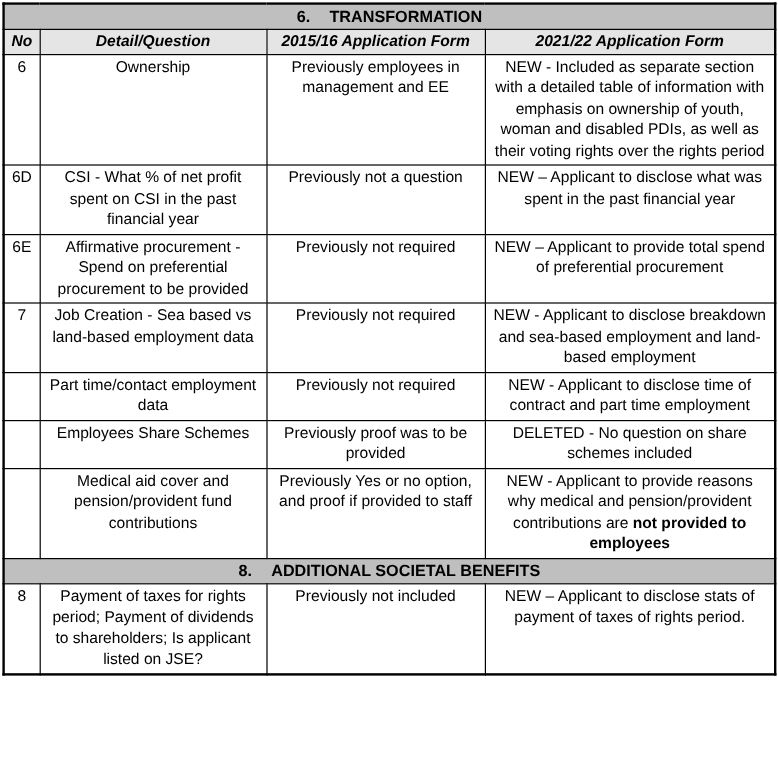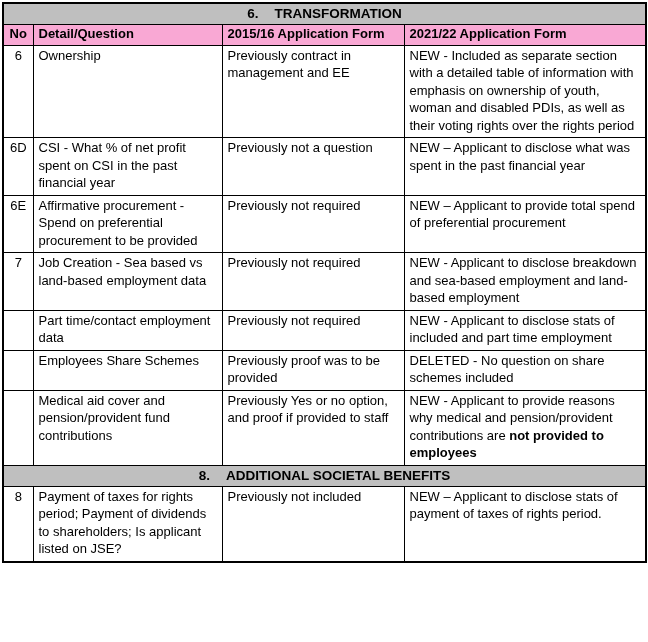--- a/index.html
+++ b/index.html
@@ -19,38 +19,40 @@
     border: 2px solid #000000;
   }
   .doc-table td {
     border: 1px solid #000000;
     vertical-align: top;
     padding: 1px 5px 3px 5px;
     font-size: 13px;
     line-height: 17.5px;
     overflow: hidden;
     word-wrap: break-word;
+    text-align: center;
   }
   tr.section-row td {
     background: #bfbfbf;
     text-align: center;
     font-weight: bold;
     padding: 2px 0;
     font-size: 13.5px;
     line-height: 16px;
     margin-left: 27px;
   }
   tr.section-row .sec-num {
     margin-right: 16px;
   }
   tr.header-row td {
-    background: #f9a8d4;
+    background: #e5e5e5;
     font-weight: bold;
     padding: 1px 5px 2px 5px;
     line-height: 16.5px;
+    font-style: italic;
   }
   td.cell-no, tr.header-row td.col-no {
     text-align: center;
     padding-left: 2px;
     padding-right: 2px;
   }
   .bold {
     font-weight: bold;
   }
 </style>
@@ -70,21 +72,21 @@
       </tr>
       <tr class="header-row">
         <td class="col-no">No</td>
         <td class="col-detail">Detail/Question</td>
         <td class="col-form-2015">2015/16 Application Form</td>
         <td class="col-form-2021">2021/22 Application Form</td>
       </tr>
       <tr>
         <td class="cell-no">6</td>
         <td class="cell-detail">Ownership</td>
-        <td class="cell-form-2015">Previously contract in management and EE</td>
+        <td class="cell-form-2015">Previously employees in management and EE</td>
         <td class="cell-form-2021">NEW - Included as separate section with a detailed table of information with emphasis on ownership of youth, woman and disabled PDIs, as well as their voting rights over the rights period</td>
       </tr>
       <tr>
         <td class="cell-no">6D</td>
         <td class="cell-detail">CSI - What % of net profit spent on CSI in the past financial year</td>
         <td class="cell-form-2015">Previously not a question</td>
         <td class="cell-form-2021">NEW – Applicant to disclose what was spent in the past financial year</td>
       </tr>
       <tr>
         <td class="cell-no">6E</td>
@@ -95,21 +97,21 @@
       <tr>
         <td class="cell-no">7</td>
         <td class="cell-detail">Job Creation - Sea based vs land-based employment data</td>
         <td class="cell-form-2015">Previously not required</td>
         <td class="cell-form-2021">NEW - Applicant to disclose breakdown and sea-based employment and land-based employment</td>
       </tr>
       <tr>
         <td class="cell-no"></td>
         <td class="cell-detail">Part time/contact employment data</td>
         <td class="cell-form-2015">Previously not required</td>
-        <td class="cell-form-2021">NEW - Applicant to disclose stats of included and part time employment</td>
+        <td class="cell-form-2021">NEW - Applicant to disclose time of contract and part time employment</td>
       </tr>
       <tr>
         <td class="cell-no"></td>
         <td class="cell-detail">Employees Share Schemes</td>
         <td class="cell-form-2015">Previously proof was to be provided</td>
         <td class="cell-form-2021">DELETED - No question on share schemes included</td>
       </tr>
       <tr>
         <td class="cell-no"></td>
         <td class="cell-detail">Medical aid cover and pension/provident fund contributions</td>

